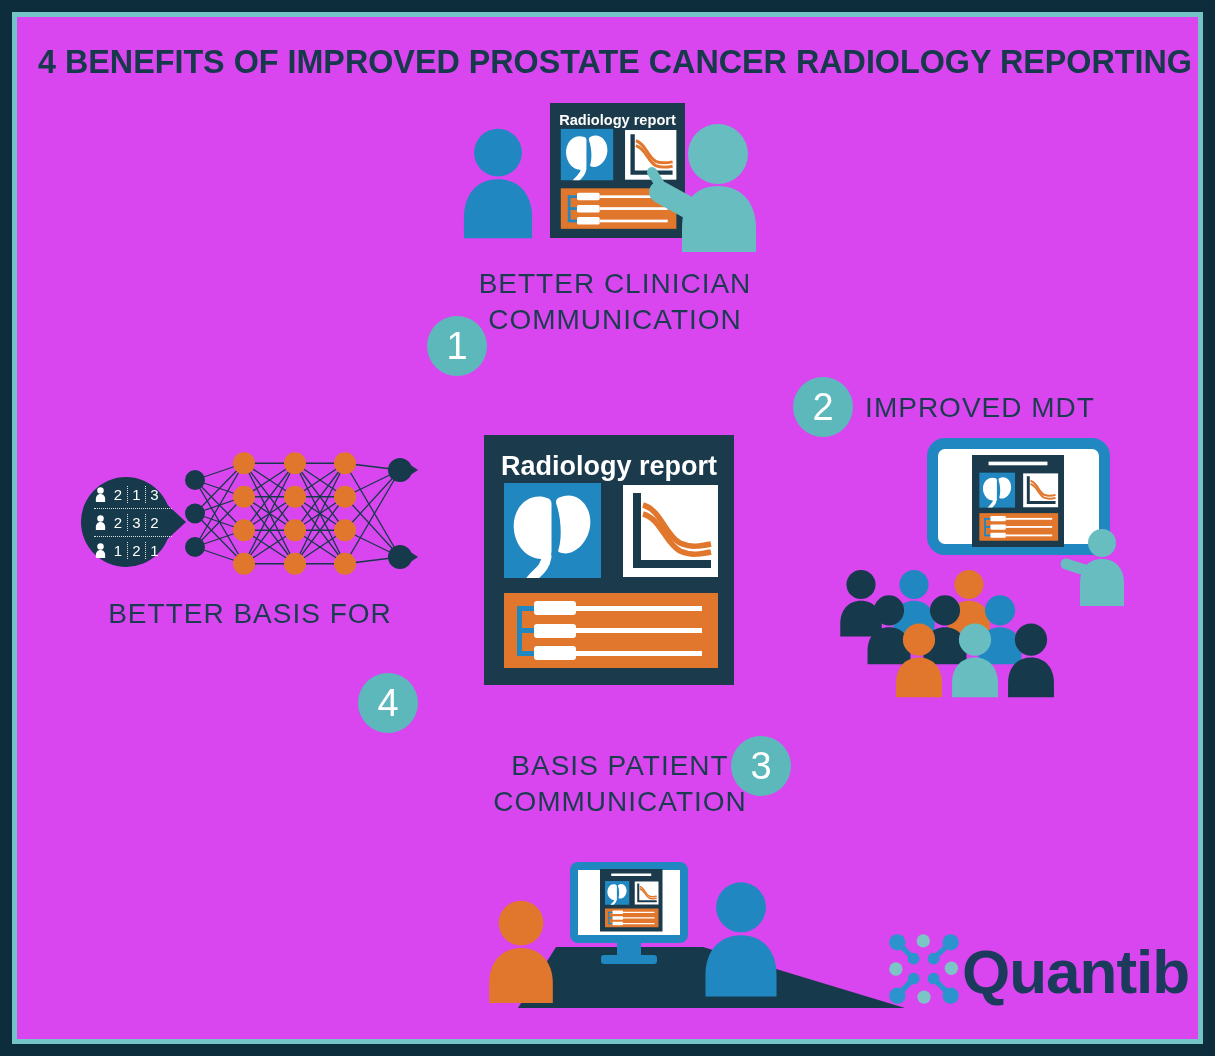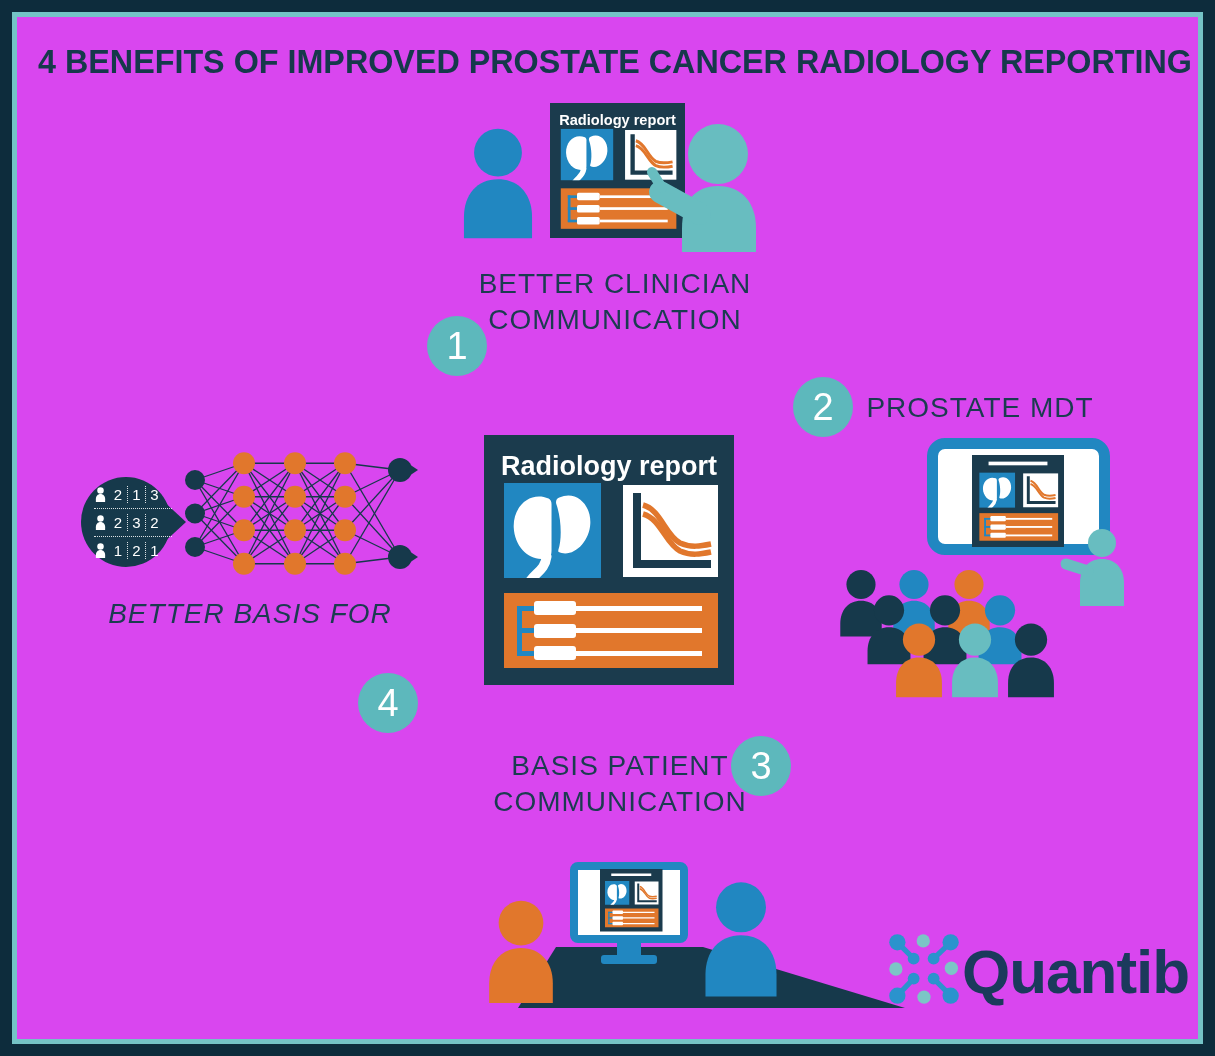--- a/index.html
+++ b/index.html
@@ -141,21 +141,21 @@
     <div>COMMUNICATION</div>
   </div>
   <div class="num-circle" style="left:427px;top:316px;">
     <span>1</span>
   </div>
 
   <div class="num-circle" style="left:793px;top:377px;">
     <span>2</span>
   </div>
   <div class="label" style="left:850px;top:390px;width:260px;">
-    <div>PROSTATE MDT</div>
+    <div>IMPROVED MDT</div>
   </div>
 
   <div class="tablet"></div>
   <div class="report-card no-title" style="left:972px;top:455px;transform:scale(0.368);">
 
     <div class="rc-line"></div>
     <div class="rc-prostate">
       <svg viewBox="0 0 100 98">
           <use href="#prostate-glyph"></use>
         </svg>
@@ -352,21 +352,21 @@
       <circle cx="175" cy="25.25" r="11" fill="#e1772c"></circle>
       <circle cx="175" cy="58.75" r="11" fill="#e1772c"></circle>
       <circle cx="175" cy="92.25" r="11" fill="#e1772c"></circle>
       <circle cx="175" cy="125.75" r="11" fill="#e1772c"></circle>
       <circle cx="230" cy="32" r="12" fill="#16394b"></circle>
       <polygon points="233,22 248,32 233,42" fill="#16394b"></polygon>
       <circle cx="230" cy="119" r="12" fill="#16394b"></circle>
       <polygon points="233,109 248,119 233,129" fill="#16394b"></polygon>
     </svg>
 
-  <div class="label" style="left:90px;top:596px;width:320px;font-style:italic;">
+  <div class="label" style="left:90px;top:596px;width:320px;">
     <div>BETTER BASIS FOR</div>
   </div>
   <div class="num-circle" style="left:358px;top:673px;">
     <span>4</span>
   </div>
 
   <div class="label" style="left:465px;top:748px;width:310px;">
     <div>BASIS PATIENT</div>
     <div>COMMUNICATION</div>
   </div>

